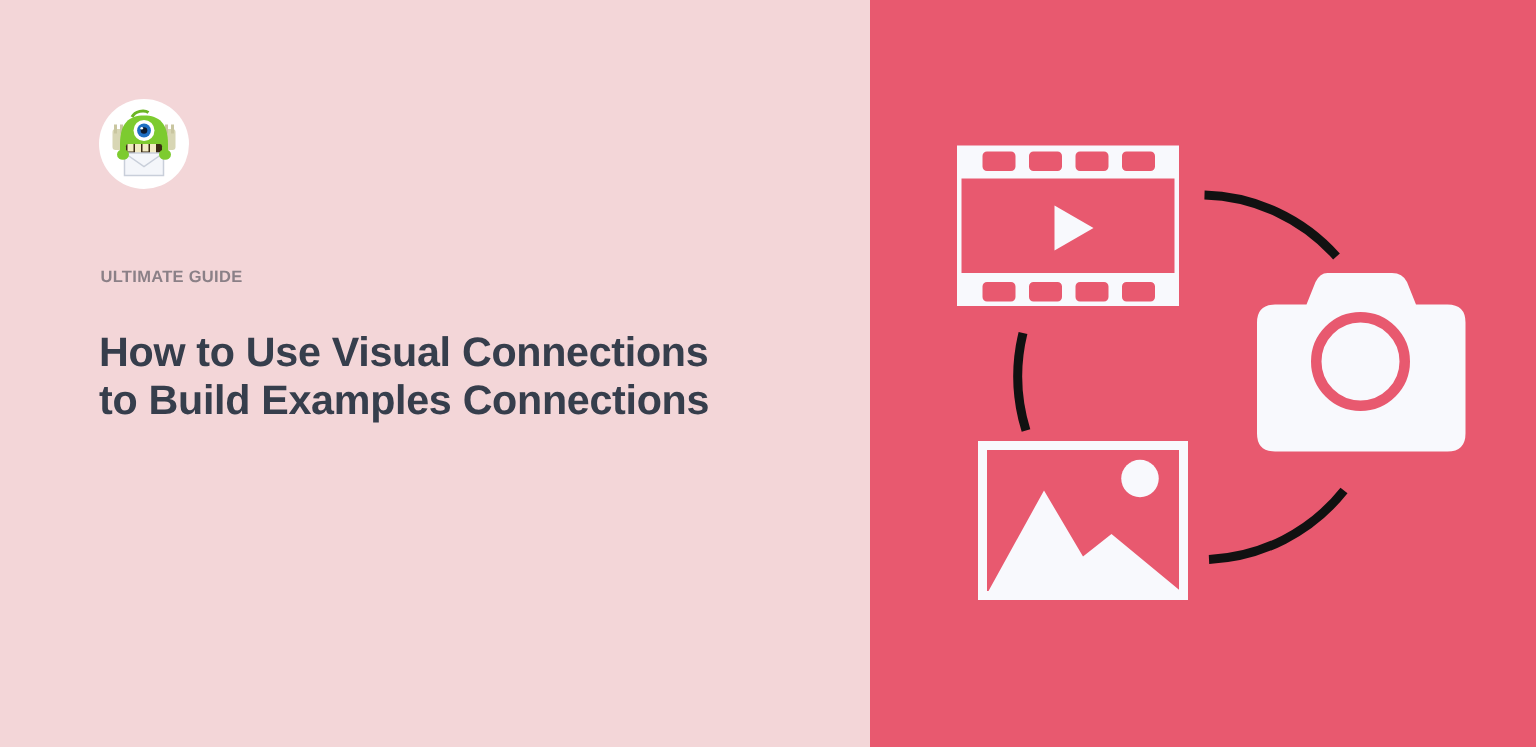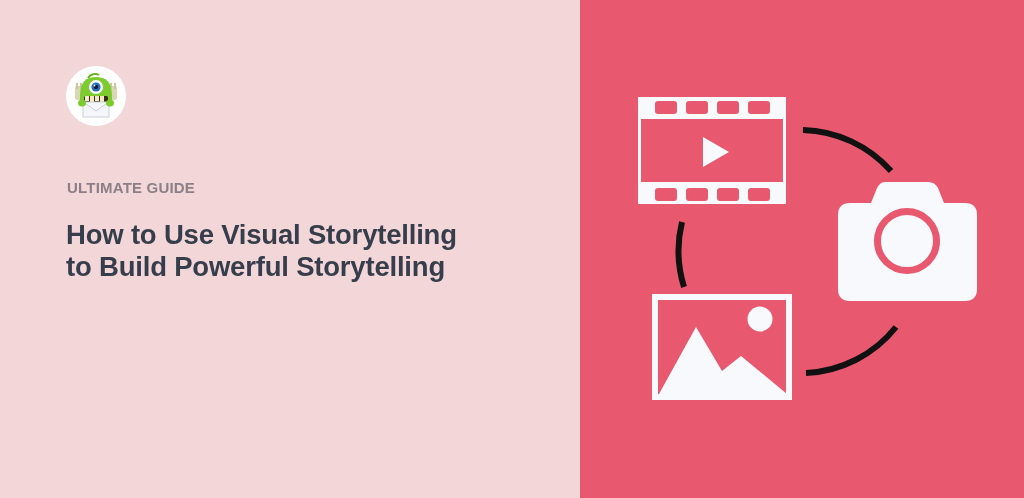--- a/index.html
+++ b/index.html
@@ -13,21 +13,21 @@
     .right-panel {
       position: absolute; left: 580px; top: 0; width: 444px; height: 498px;
     }
     .logo {
       position: absolute; left: 66px; top: 66px; width: 60px; height: 60px;
       border-radius: 50%; background: #ffffff;
     }
     .logo svg { position: absolute; left: 0; top: 0; }
     .eyebrow {
       position: absolute; left: 67px; top: 179px;
-      font-size: 15px; font-weight: 700; letter-spacing: 0.2px;
+      font-size: 11px; font-weight: 700; letter-spacing: 0.2px;
       text-transform: uppercase; white-space: nowrap;
     }
     .headline {
       position: absolute; left: 66px; top: 219px; width: 480px;
       font-size: 27.5px; line-height: 32px; font-weight: 700;
       margin: 0; letter-spacing: -0.2px;
     }
     .headline span { display: block; white-space: nowrap; }
     .illustration { position: absolute; left: 0; top: 0; }
   </style>
@@ -63,22 +63,22 @@
       <path d="M17 36 L30 45 L43 36" fill="none" stroke="#C9CFDA" stroke-width="1"></path>
 
       <ellipse cx="16" cy="37" rx="4" ry="3.5" fill="#7DCB2F"></ellipse>
       <ellipse cx="44" cy="37" rx="4" ry="3.5" fill="#7DCB2F"></ellipse>
     </svg>
   </div>
 
   <div class="eyebrow" id="eyebrow" style="color: rgb(139, 128, 135);">ULTIMATE GUIDE</div>
 
   <h1 class="headline" id="headline" style="color: rgb(54, 62, 76);">
-    <span>How to Use Visual Storytelling</span>
-    <span>to Build Powerful Storytelling</span>
+    <span>How to Use Visual Connections</span>
+    <span>to Build Examples Connections</span>
   </h1>
 </div>
 
 <div class="right-panel" id="rightPanel" style="background: rgb(232, 89, 111);"></div>
 
 <svg class="illustration" width="1024" height="498" viewBox="0 0 1024 498" id="illus">
 
   <g fill="none" stroke-width="6" stroke-linecap="butt" class="arcs" stroke="#111111">
     <path d="M803 130 A122 122 0 0 1 891 171"></path>
     <path d="M682 222 A122 122 0 0 0 684 287"></path>

